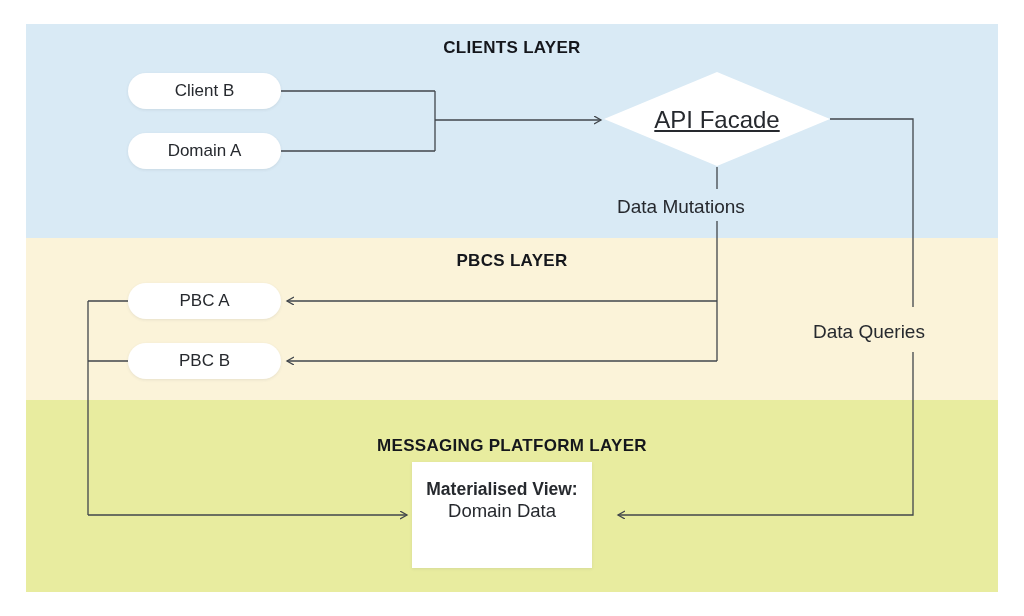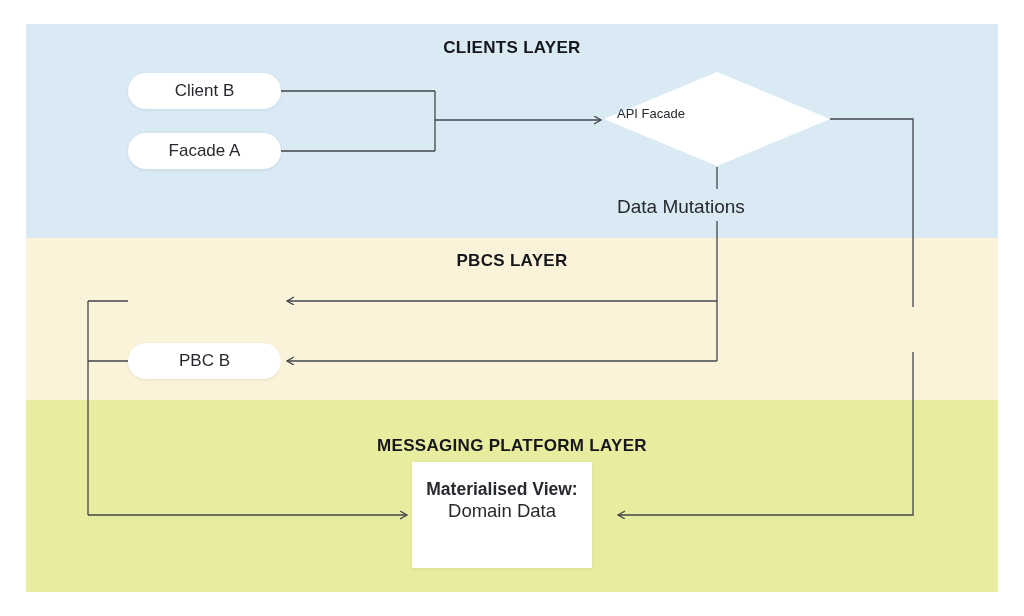--- a/index.html
+++ b/index.html
@@ -52,22 +52,24 @@
     justify-content: center;
     font-size: 17px;
     color: var(--text);
     box-shadow: 0 1px 3px rgba(60,70,80,0.10);
   }
   .diamond-label {
     position: absolute;
     left: 617px;
     top: 106px;
     width: 200px;
-    font-size: 13px;
+    text-align: center;
+    font-size: 24px;
     color: var(--text);
+    text-decoration: underline;
   }
   .edge-label {
     position: absolute;
     width: 200px;
     text-align: left;
     font-size: 19px;
     color: var(--text);
   }
   .edge-label.mutations { left: 617px; top: 196px; }
   .edge-label.queries   { left: 813px; top: 321px; }
@@ -119,29 +121,33 @@
   </svg>
 
   <div class="layer-title" style="top:38px">CLIENTS LAYER</div>
   <div class="layer-title" style="top:251px">PBCS LAYER</div>
   <div class="layer-title" style="top:436px">MESSAGING PLATFORM LAYER</div>
 
   <div class="pill" style="left:128px; top:73px">
     <span>Client B</span>
   </div>
   <div class="pill" style="left:128px; top:133px">
-    <span>Facade A</span>
+    <span>Domain A</span>
   </div>
 
   <div class="diamond-label">API Facade</div>
 
+  <div class="pill" style="left:128px; top:283px">
+    <span>PBC A</span>
+  </div>
   <div class="pill" style="left:128px; top:343px">
     <span>PBC B</span>
   </div>
 
   <div class="edge-label mutations">Data Mutations</div>
+  <div class="edge-label queries">Data Queries</div>
 
   <div class="mview">
     <div class="mview-title">Materialised View:</div>
     <div class="mview-sub">Domain Data</div>
   </div>
 
 </div>
 
 </body></html>

